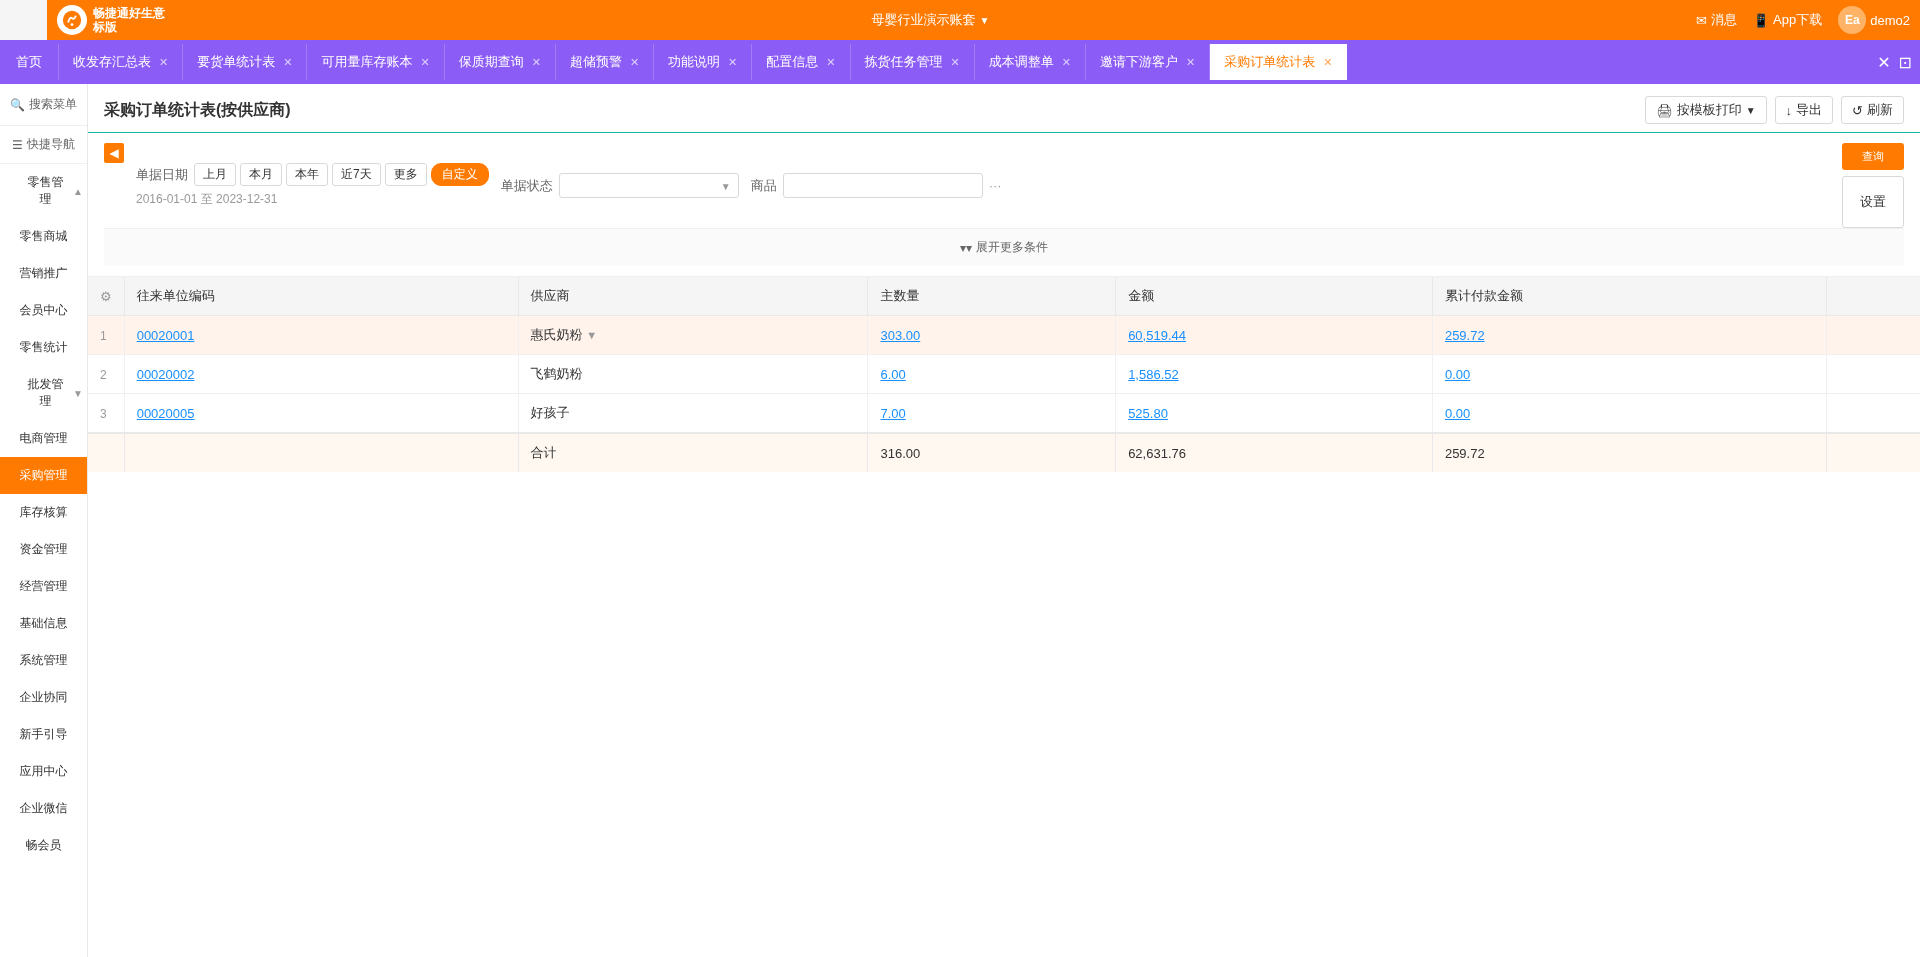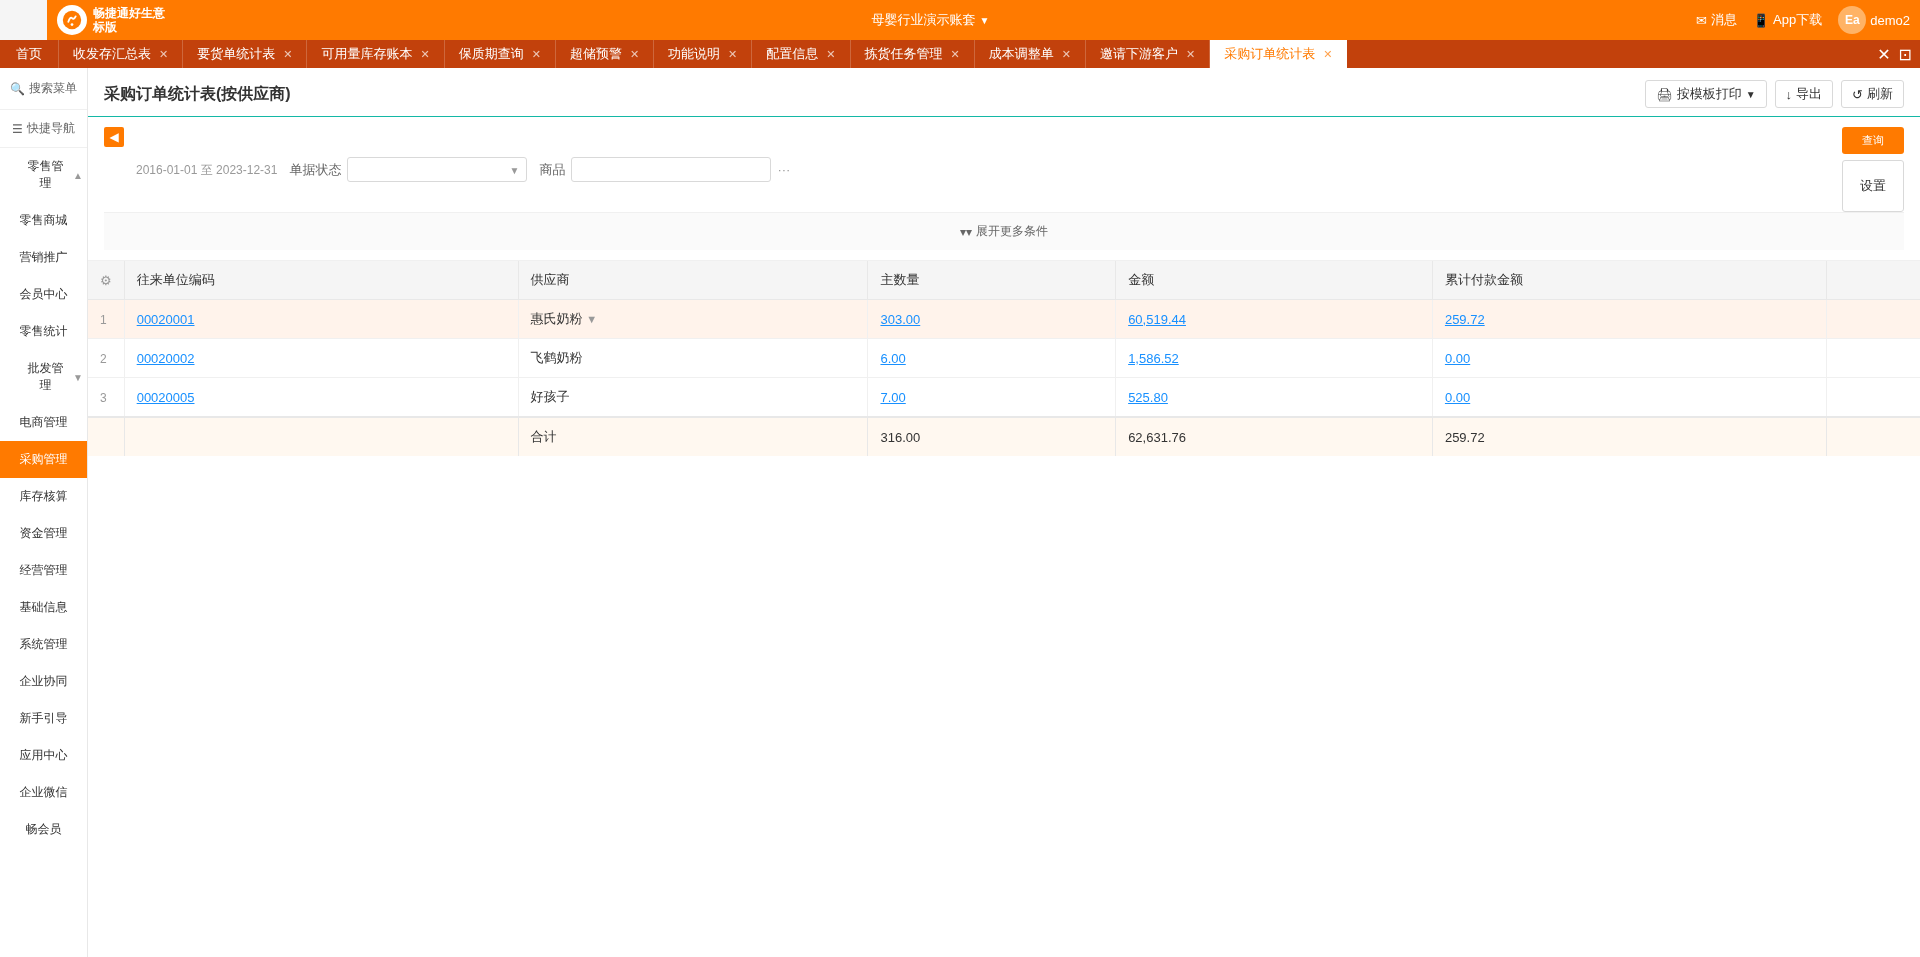--- a/index.html
+++ b/index.html
@@ -10,21 +10,21 @@
     .logo-area { display: flex; align-items: center; gap: 6px; }
     .logo-icon { width: 30px; height: 30px; background: #fff; border-radius: 50%; display: flex; align-items: center; justify-content: center; }
     .logo-icon svg { width: 22px; height: 22px; }
     .logo-text { color: #fff; font-size: 12px; font-weight: bold; line-height: 1.2; }
     .dropdown-selector { display: flex; align-items: center; gap: 4px; color: #fff; font-size: 13px; cursor: pointer; padding: 4px 8px; }
     .top-right { display: flex; align-items: center; gap: 16px; color: #fff; font-size: 13px; }
     .top-right-item { display: flex; align-items: center; gap: 4px; cursor: pointer; }
     .avatar { width: 28px; height: 28px; border-radius: 50%; background: #ffb366; display: flex; align-items: center; justify-content: center; color: #fff; font-size: 12px; font-weight: bold; }
 
     
-    .nav-tabs { height: 28px; background: #c2410c; display: flex; align-items: center; padding: 0; overflow-x: auto; flex-shrink: 0; }
+    .nav-tabs { height: 44px; background: #8b5cf6; display: flex; align-items: center; padding: 0; overflow-x: auto; flex-shrink: 0; }
     .nav-tab { height: 36px; padding: 0 14px; display: flex; align-items: center; gap: 6px; color: #fff; font-size: 13px; cursor: pointer; white-space: nowrap; border-right: 1px solid rgba(255,255,255,0.2); }
     .nav-tab.active { background: #fff; color: #ff7a00; border-bottom: none; }
     .nav-tab .close-x { font-size: 11px; opacity: 0.7; margin-left: 2px; }
     .nav-tab-home { padding: 0 16px; }
     .nav-right-actions { margin-left: auto; display: flex; align-items: center; gap: 8px; padding-right: 8px; color: #fff; flex-shrink: 0; }
     .nav-right-actions span { cursor: pointer; font-size: 16px; }
 
     
     .main-layout { display: flex; flex: 1; overflow: hidden; }
 
@@ -291,20 +291,31 @@
 
       <div class="filter-area">
         <div style="display:flex; align-items:flex-start; gap:12px;">
 
           <div class="orange-arrow">◀</div>
 
           <div style="flex:1;">
             <div class="filter-row">
 
               <div class="filter-date-group">
+                <div class="filter-date-row">
+                  <span class="filter-label">单据日期</span>
+                  <div class="date-shortcuts">
+                    <button class="date-btn">上月</button>
+                    <button class="date-btn">本月</button>
+                    <button class="date-btn">本年</button>
+                    <button class="date-btn">近7天</button>
+                    <button class="date-btn">更多</button>
+                    <button class="date-btn custom">自定义</button>
+                  </div>
+                </div>
                 <div class="date-range-text">2016-01-01 至 2023-12-31</div>
               </div>
 
               <div class="filter-group">
                 <span class="filter-label">单据状态</span>
                 <div class="select-wrapper">
                   <select class="filter-select">
                     <option value=""></option>
                   </select>
                 </div>

